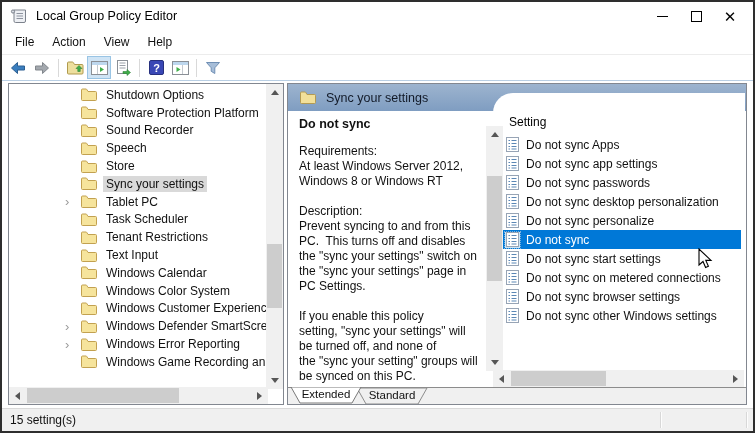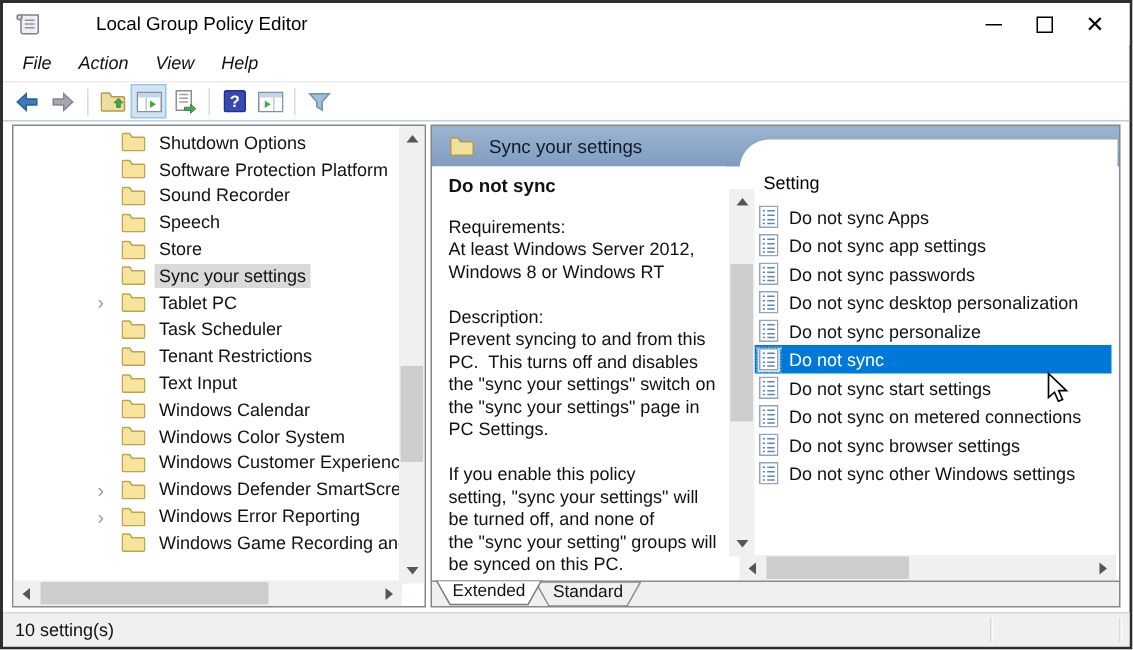--- a/index.html
+++ b/index.html
@@ -1,32 +1,32 @@
 <!DOCTYPE html>
 <html><head>
 <meta charset="utf-8">
 <style>
   html,body{margin:0;padding:0;background:#e8e8e8;}
   body{width:755px;height:433px;font-family:"Liberation Sans",sans-serif;-webkit-font-smoothing:antialiased;}
   .window{position:relative;width:755px;height:433px;background:#fff;box-sizing:border-box;
           box-shadow:inset 0 0 0 2px #2e2e2e;overflow:hidden;font-size:12px;color:#111;}
 
   
-  .titlebar{position:absolute;left:2px;top:2px;right:2px;height:28px;background:#fff;display:flex;align-items:center;gap:28px;}
+  .titlebar{position:absolute;left:2px;top:2px;right:2px;height:28px;background:#fff;display:flex;align-items:center;}
   .app-icon{margin:0 8px 0 8px;display:flex;}
   .title-text{font-size:12.5px;color:#000;}
   .win-controls{position:absolute;right:6px;top:0;height:28px;display:flex;align-items:center;}
   .win-btn{width:34px;height:26px;display:flex;align-items:center;justify-content:center;cursor:default;}
   .glyph-min{width:11px;height:0;border-top:1px solid #000;}
   .glyph-max{width:9px;height:9px;border:1px solid #000;}
   .glyph-close{font-size:15px;color:#000;line-height:1;}
 
   
   .menubar{position:absolute;left:2px;top:30px;right:2px;height:24px;display:flex;align-items:center;padding-left:4px;}
-  .menu-item{padding:3px 9px;color:#111;font-style:italic;}
+  .menu-item{padding:3px 9px;color:#111;}
 
   
   .toolbar{position:absolute;left:2px;top:54px;right:2px;height:25px;display:flex;align-items:center;
            border-top:1px solid #ececec;border-bottom:1px solid #b9cfe4;padding-left:4px;}
   .tool{width:22px;height:21px;display:flex;align-items:center;justify-content:center;margin:0 1px;}
   .tool.active{background:#cfe4f5;outline:1px solid #99c4e4;}
   .tool-sep{width:1px;height:18px;background:#d9d9d9;margin:0 4px;}
 
   
   .left-pane{position:absolute;left:8px;top:83px;width:276px;height:322px;border:1px solid #828790;
@@ -588,21 +588,21 @@
         <div class="tab">
           <svg width="72" height="17" viewBox="0 0 72 17">
             <path class="tab-bg" d="M1 0 H71 L62 16 H10 Z"></path>
           </svg>
           <span class="tab-label">Standard</span>
         </div>
       </div>
   </div>
 
   <div class="statusbar">
-    <span class="status-text">10 setting(s)</span>
+    <span class="status-text">15 setting(s)</span>
     <span class="status-div d1"></span>
     <span class="status-div d2"></span>
   </div>
 
   <svg class="cursor" width="17" height="23" viewBox="0 0 17 23">
     <path d="M1 1 L1 17 L5 13.5 L7.6 19.5 L10.4 18.3 L7.8 12.4 L13 12.4 Z" fill="#fff" stroke="#000" stroke-width="1.1"></path>
   </svg>
 
 </div>
 

